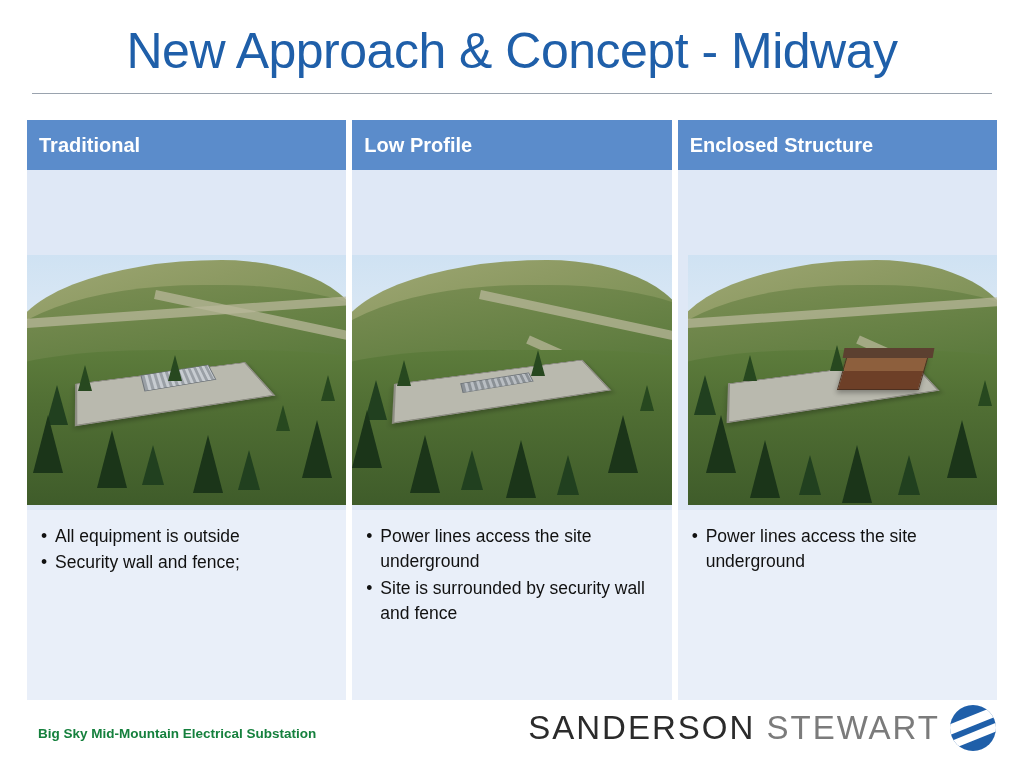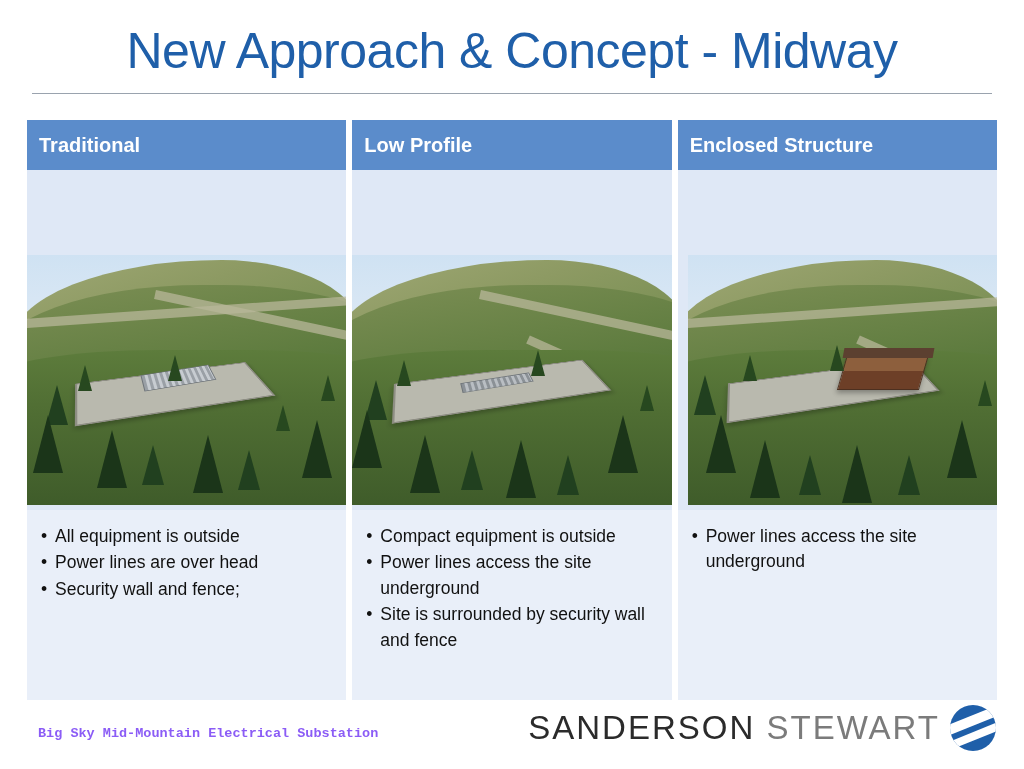--- a/index.html
+++ b/index.html
@@ -224,23 +224,22 @@
     left: 0;
     top: 0;
   }
 
   
   .footer-note {
     position: absolute;
     left: 38px;
     bottom: 28px;
     font-size: 13.5px;
-    color: #8b5cf6;
+    color: #15803d;
     font-weight: bold;
-    font-family: Liberation Mono, monospace;
   }
   .logo {
     position: absolute;
     right: 28px;
     bottom: 18px;
     display: flex;
     align-items: center;
     gap: 10px;
   }
   .logo-text {
@@ -309,21 +308,20 @@
           <div class="tree" style="left:66%; top:78%;"></div>
           <div class="tree s" style="left:78%; top:60%;"></div>
           <div class="tree l" style="left:86%; top:66%;"></div>
           <div class="tree s" style="left:92%; top:48%;"></div>
           <div class="tree s" style="left:44%; top:40%;"></div>
         </div>
       </div>
       <div class="col-body">
         <ul class="bullets">
           <li>All equipment is outside</li>
-          <li>Power lines are over head</li>
           <li>Security wall and fence;</li>
         </ul>
       </div>
     </div>
 
     <div class="col">
       <div class="col-head">Low Profile</div>
       <div class="col-img-wrap">
         <div class="render">
           <div class="sky"></div>
@@ -341,21 +339,20 @@
           <div class="tree" style="left:34%; top:78%;"></div>
           <div class="tree l" style="left:48%; top:74%;"></div>
           <div class="tree" style="left:64%; top:80%;"></div>
           <div class="tree l" style="left:80%; top:64%;"></div>
           <div class="tree s" style="left:90%; top:52%;"></div>
           <div class="tree s" style="left:56%; top:38%;"></div>
         </div>
       </div>
       <div class="col-body">
         <ul class="bullets">
-          <li>Compact equipment is outside</li>
           <li>Power lines access the site underground</li>
           <li>Site is surrounded by security wall and fence</li>
         </ul>
       </div>
     </div>
 
     <div class="col">
       <div class="col-head">Enclosed Structure</div>
       <div class="col-img-wrap">
         <div class="render">

